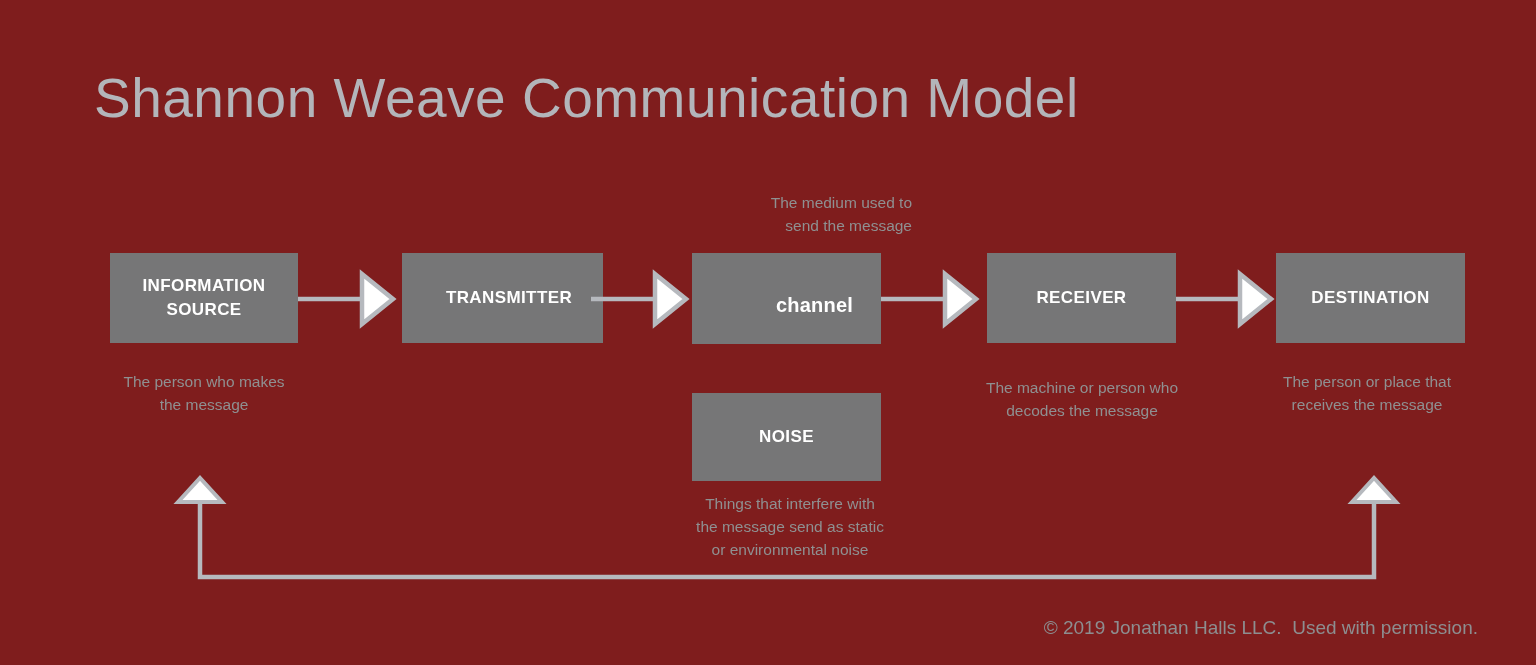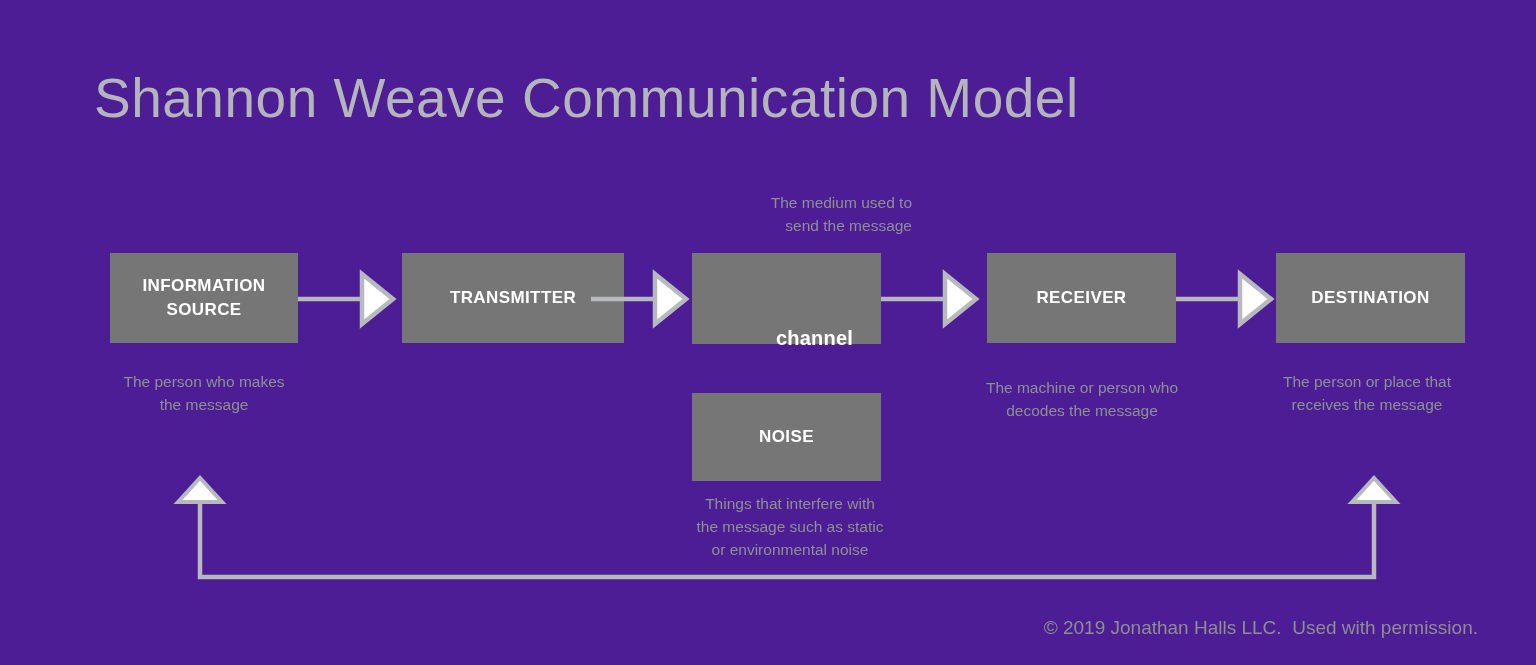--- a/index.html
+++ b/index.html
@@ -1,20 +1,20 @@
 <!DOCTYPE html>
 <html style="--box: #767677; --box_text: #ffffff; --arrow: #b6b9be; --annotation: #8f9091; --title: #b3b5ba; --footer: #8d8e90;"><head>
 <meta charset="utf-8">
 <style>
   html,body{margin:0;padding:0;background:#ffffff;}
   .stage{
     position:relative;
     width:1536px;
     height:665px;
-    background:#4c1d95;
+    background:#7f1d1d;
     overflow:hidden;
     font-family:"Liberation Sans", sans-serif;
   }
   .page-title{
     position:absolute;
     left:94px;
     top:68px;
     margin:0;
     font-size:55px;
     font-weight:400;
@@ -71,25 +71,25 @@
   <div class="annotation" style="left:662px;top:191px;text-align:right;">
     <span class="ln">The medium used to</span>
     <span class="ln">send the message</span>
   </div>
 
   <div class="box" style="left:110px;top:253px;width:188px;height:90px;">
     <span class="ln">INFORMATION</span>
     <span class="ln">SOURCE</span>
   </div>
 
-  <div class="box" style="left:402px;top:253px;width:222px;height:90px;">
+  <div class="box" style="left:402px;top:253px;width:188px;height:90px;padding-left:13px;">
     <span class="label">TRANSMITTER</span>
   </div>
 
-  <div class="box channel-box" style="left:692px;top:253px;width:189px;height:91px;justify-content:flex-end;">
+  <div class="box channel-box" style="left:692px;top:253px;width:189px;height:91px;">
     <span class="label">channel</span>
   </div>
 
   <div class="box" style="left:987px;top:253px;width:189px;height:90px;">
     <span class="label">RECEIVER</span>
   </div>
 
   <div class="box" style="left:1276px;top:253px;width:189px;height:90px;">
     <span class="label">DESTINATION</span>
   </div>
@@ -126,21 +126,21 @@
     <span class="ln">The person or place that</span>
     <span class="ln">receives the message</span>
   </div>
 
   <div class="box" style="left:692px;top:378px;width:189px;height:88px;margin-top:15px;">
     <span class="label">NOISE</span>
   </div>
 
   <div class="annotation" style="left:665px;top:492px;">
     <span class="ln">Things that interfere with</span>
-    <span class="ln">the message such as static</span>
+    <span class="ln">the message send as static</span>
     <span class="ln">or environmental noise</span>
   </div>
 
   <svg class="feedback" viewBox="0 0 1240 116">
     <path class="stroke" d="M30 34 V109 H1204 V34" fill="none" stroke-width="4.5" stroke-linejoin="miter"></path>
     <path class="stroke" d="M8 34 L30 10 L52 34 Z" fill="#ffffff" stroke-width="4" stroke-linejoin="miter"></path>
     <path class="stroke" d="M1182 34 L1204 10 L1226 34 Z" fill="#ffffff" stroke-width="4" stroke-linejoin="miter"></path>
   </svg>
 
   <div class="footer-note">© 2019 Jonathan Halls LLC.  Used with permission.</div>

